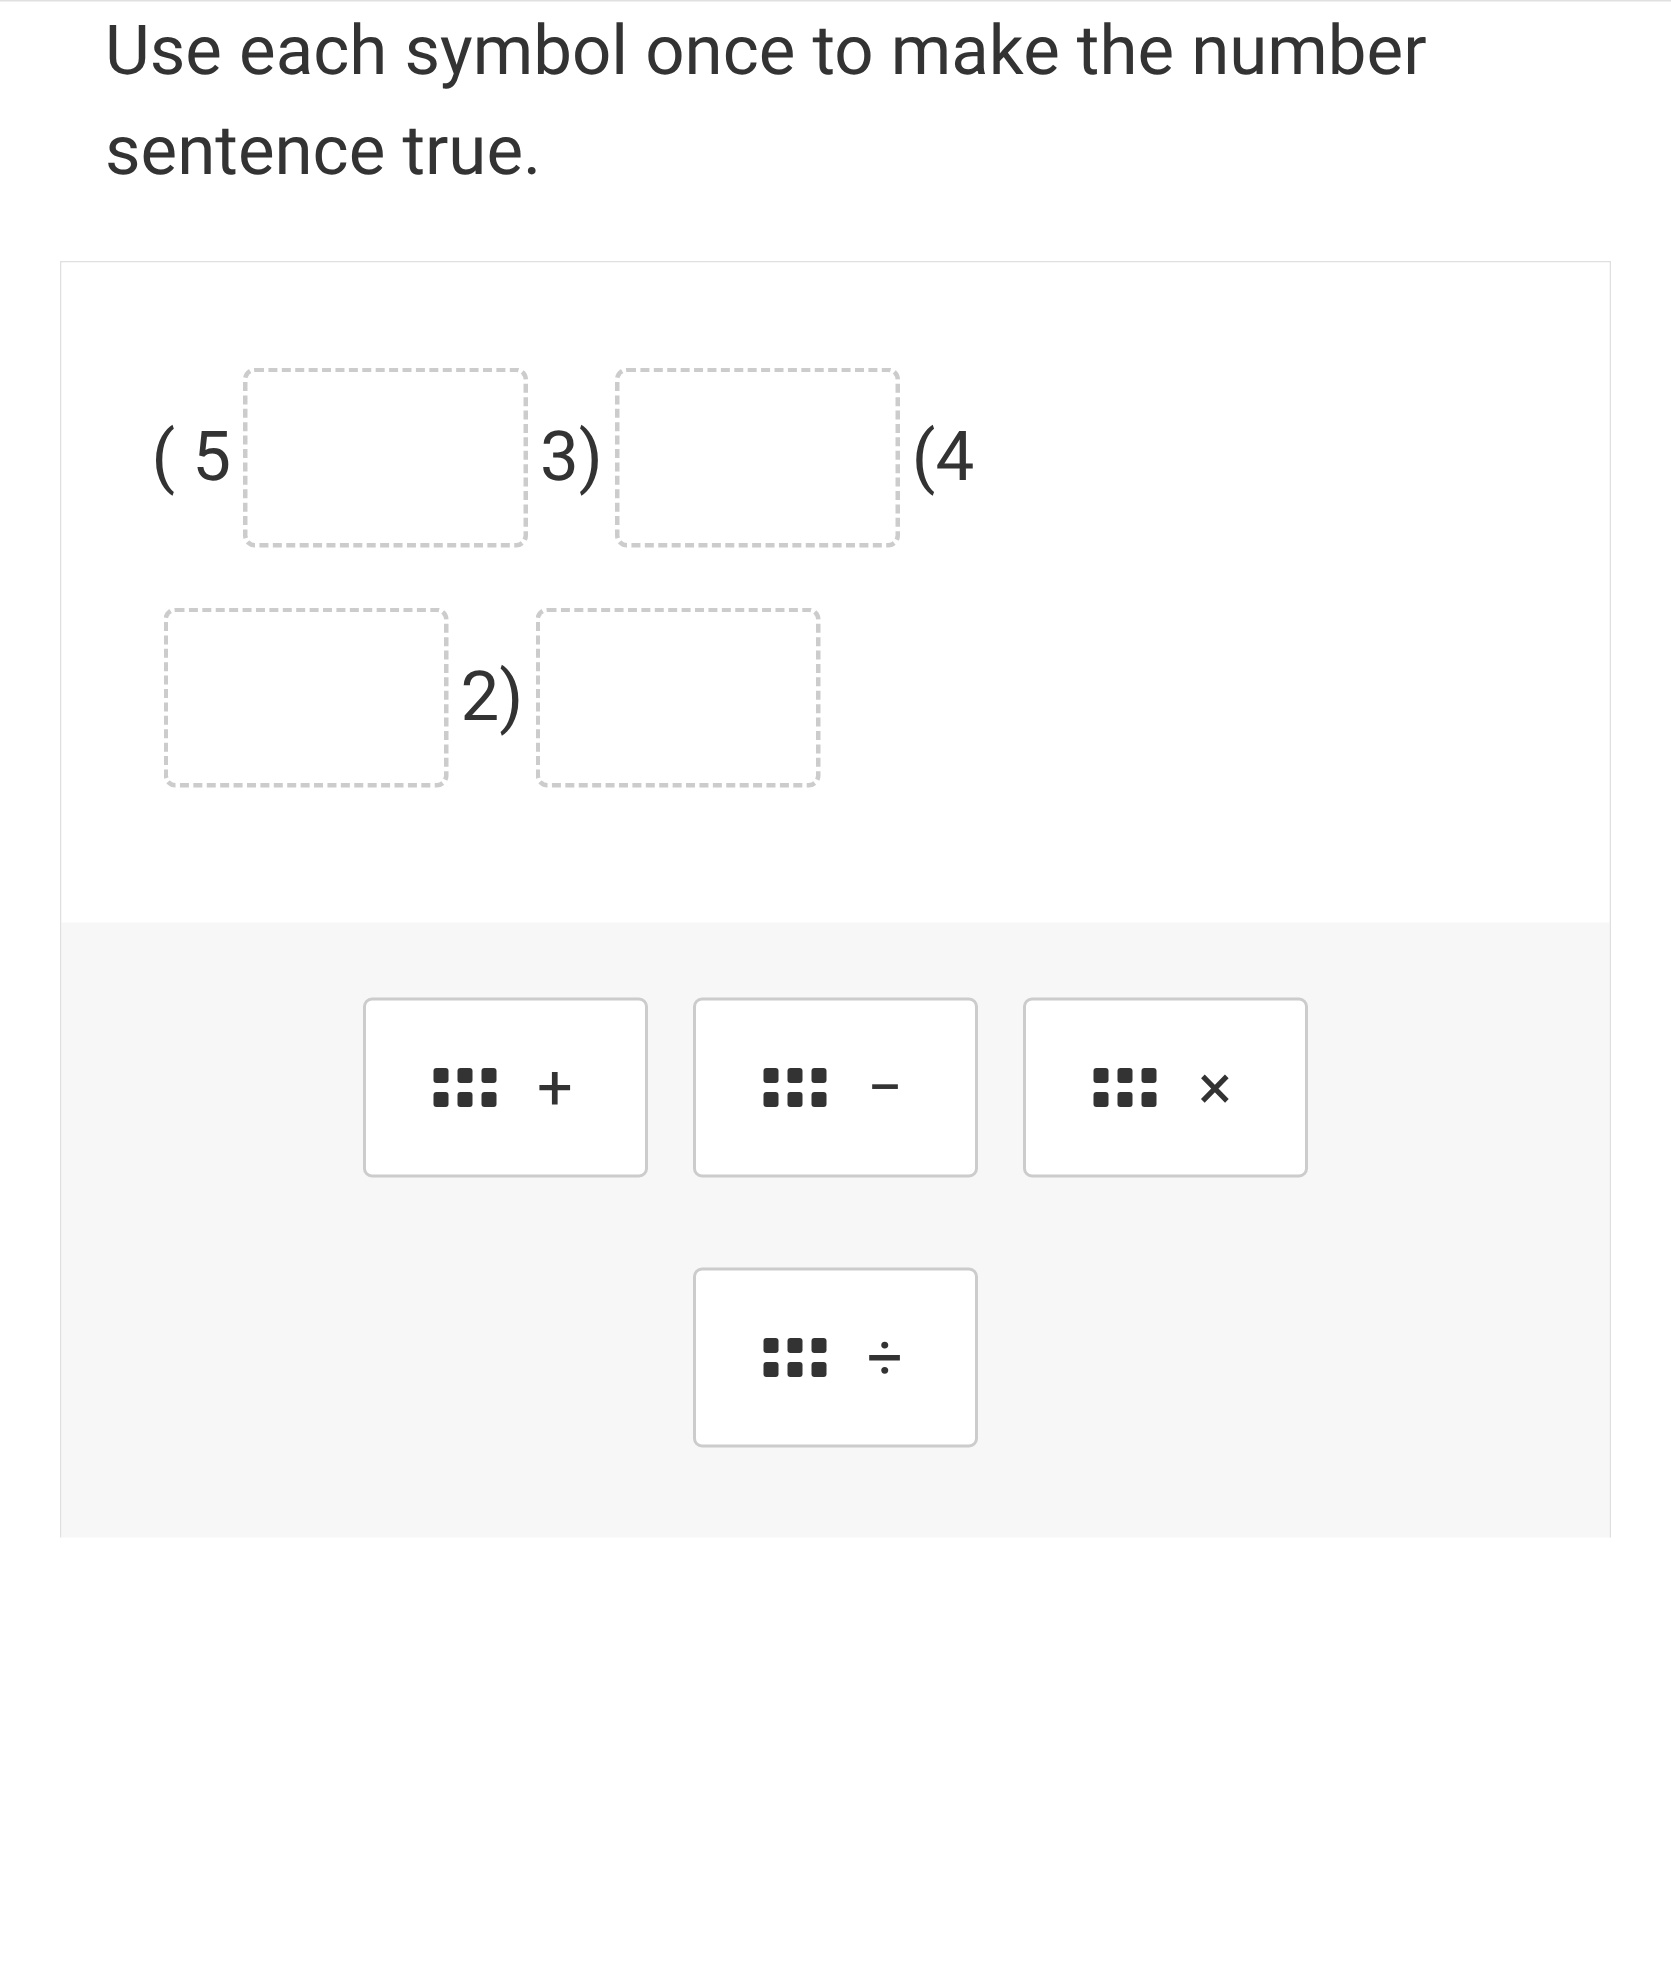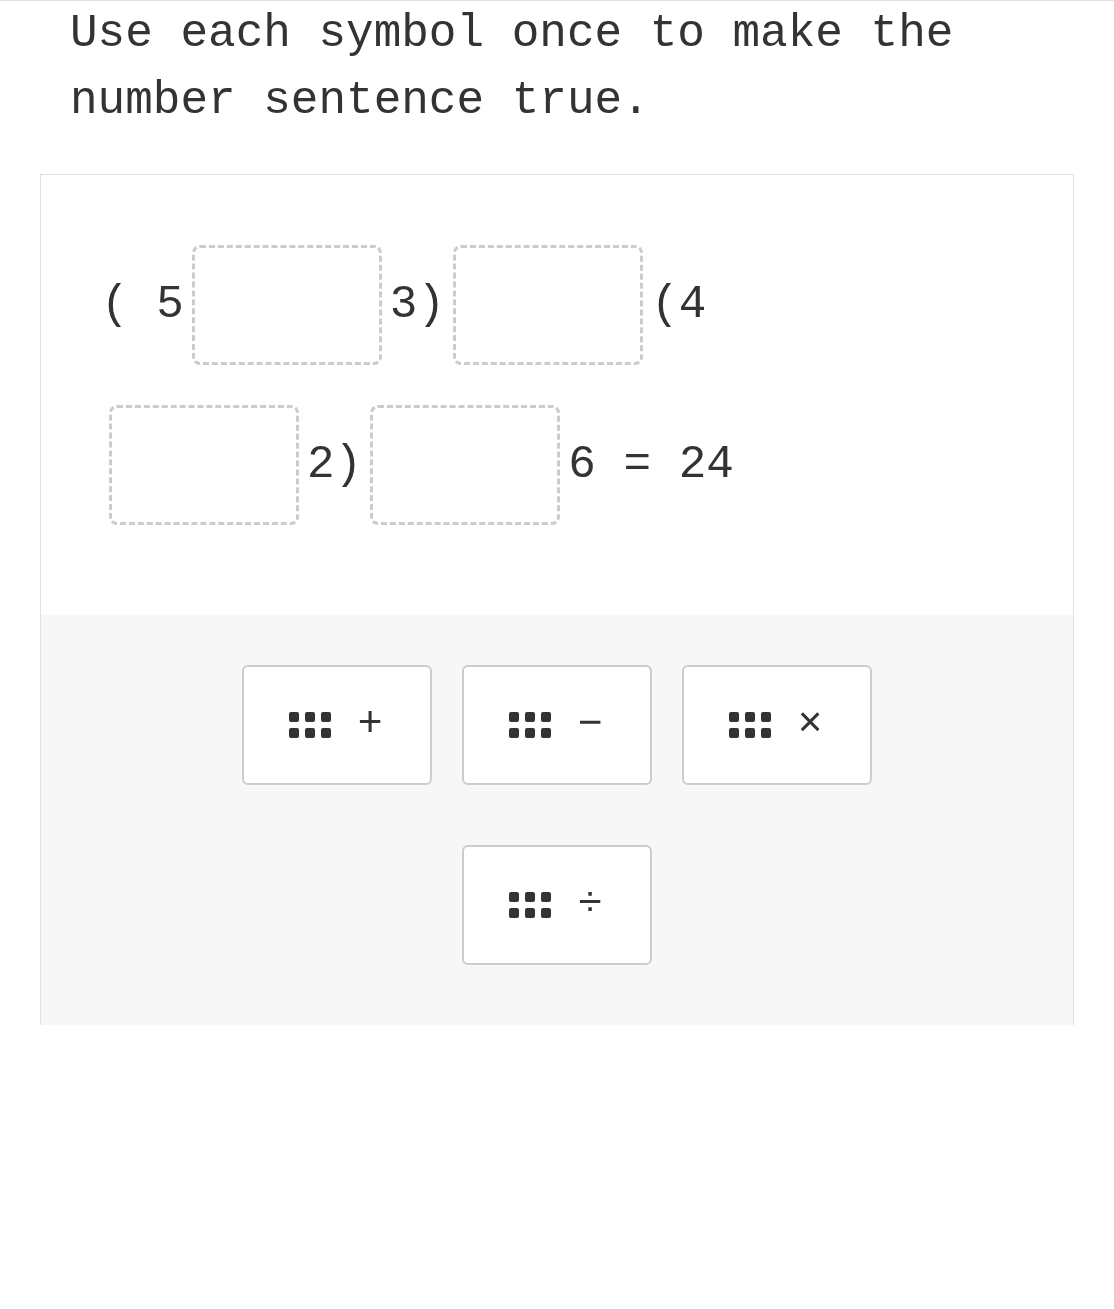--- a/index.html
+++ b/index.html
@@ -1,19 +1,18 @@
 <!DOCTYPE html>
 <html><head>
 <meta charset="utf-8">
 <style>
   * {
     box-sizing: border-box;
     margin: 0;
     padding: 0;
-    font-family: Liberation Mono, monospace;
   }
   body {
     font-family: -apple-system, BlinkMacSystemFont, "Segoe UI", Roboto, Helvetica, Arial, sans-serif;
     background: #ffffff;
     width: 1114px;
     height: 1309px;
     position: relative;
     color: #333333;
   }
   .instructions {
@@ -113,21 +112,20 @@
       <span class="expr-text">( 5</span>
       <span class="drop-slot"></span>
       <span class="expr-text">3)</span>
       <span class="drop-slot"></span>
       <span class="expr-text">(4</span>
     </div>
     <div class="expr-row">
       <span class="drop-slot"></span>
       <span class="expr-text">2)</span>
       <span class="drop-slot"></span>
-      <span class="expr-text">6 = 24</span>
     </div>
   </div>
 
   <div class="tiles-area">
     <div class="tile">
       <span class="drag-handle">
         <span></span>
           <span></span>
           <span></span>
           <span></span>

